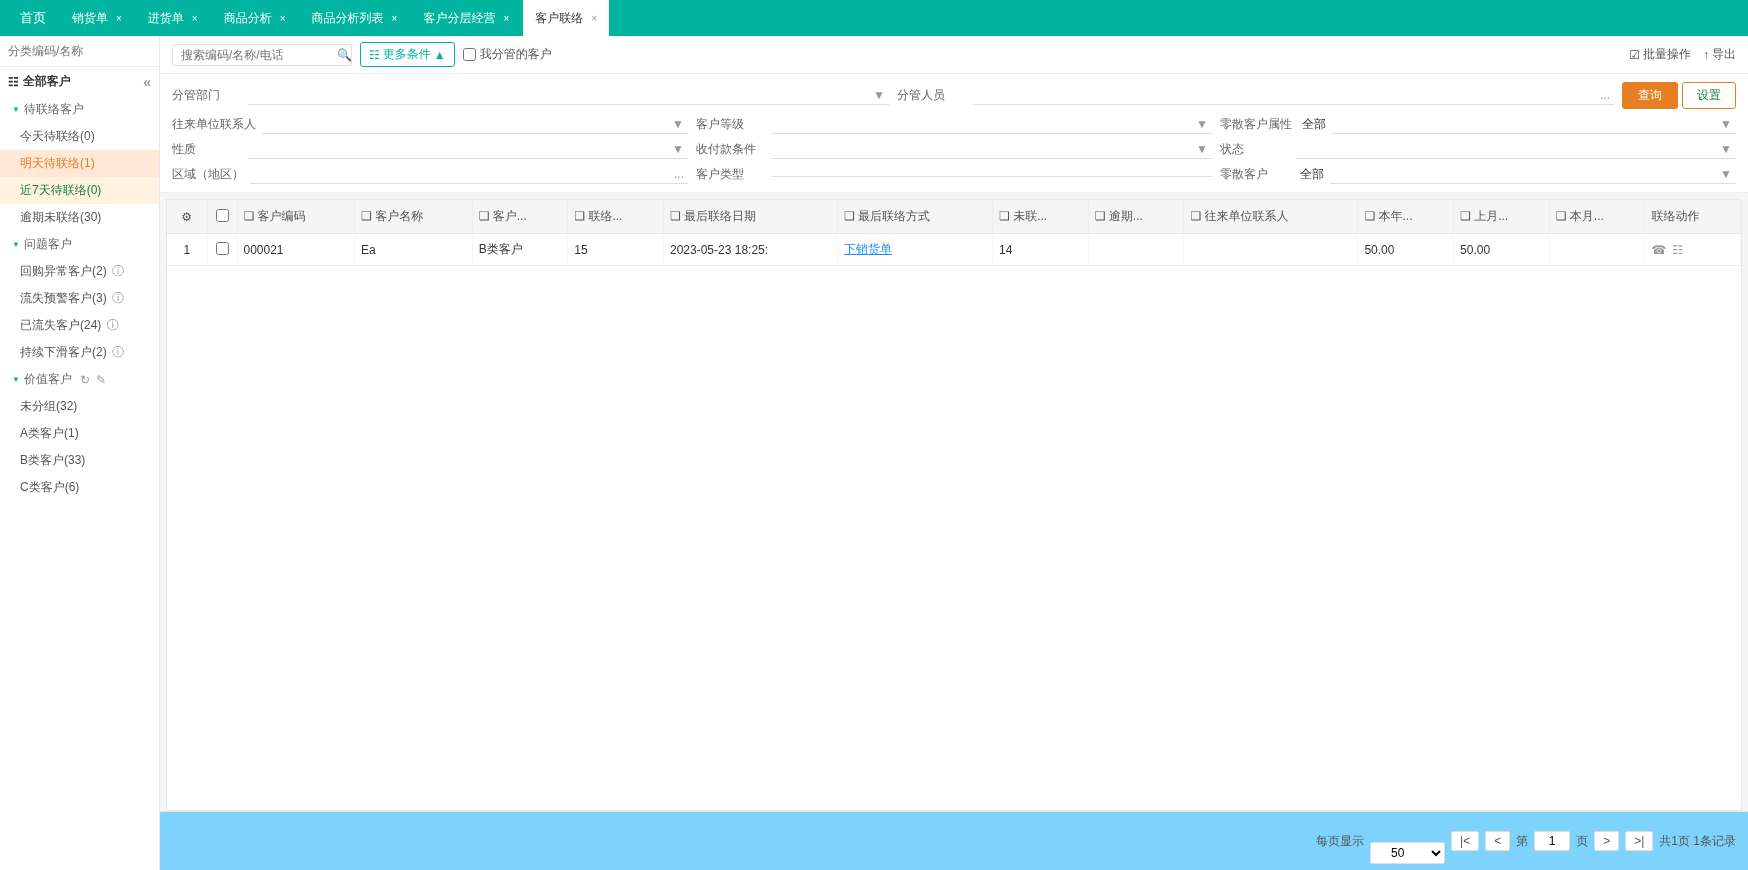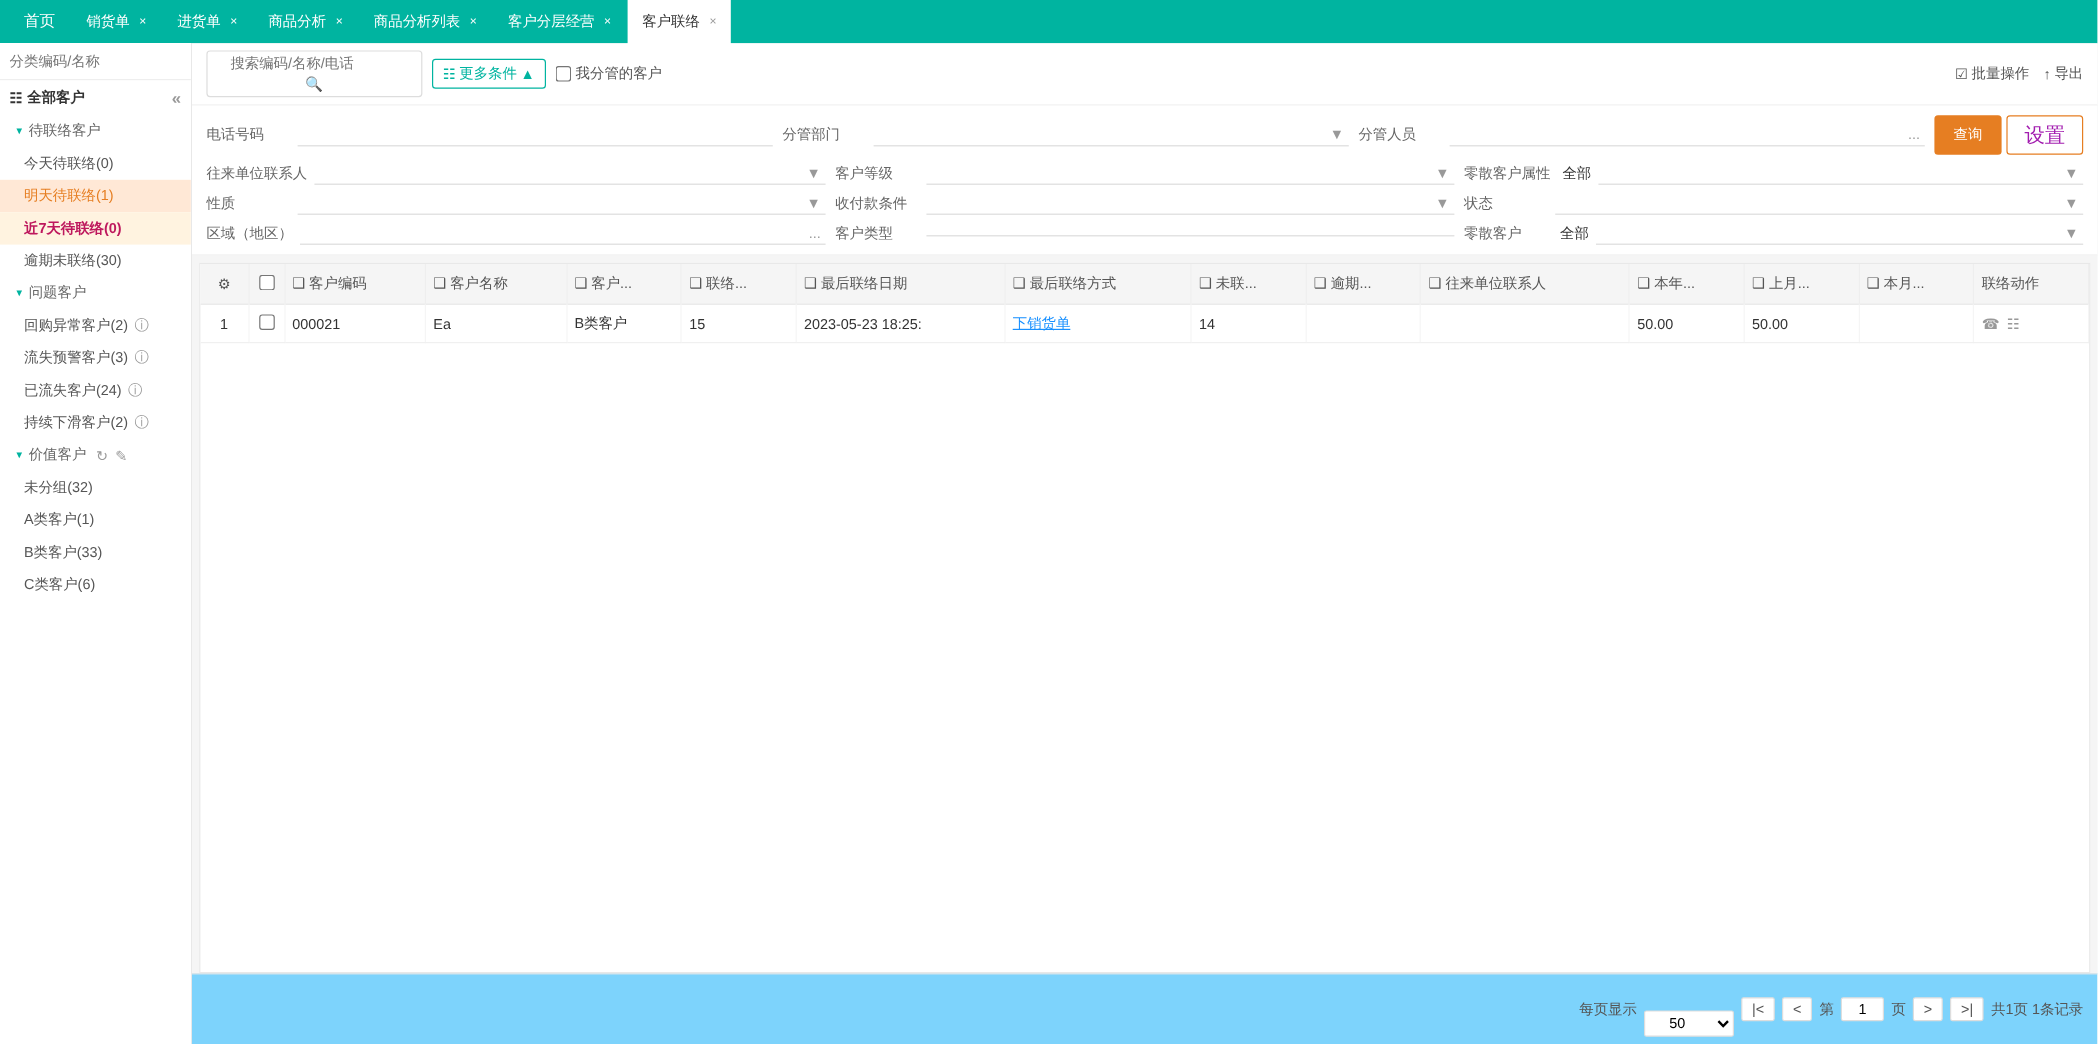--- a/index.html
+++ b/index.html
@@ -84,21 +84,21 @@
       gap: 4px;
     }
     .sidebar-group-label .tri { color: #00b4a0; font-size: 8px; }
     .sidebar-item {
       padding: 5px 8px 5px 20px;
       color: #555;
       cursor: pointer;
       font-size: 12px;
     }
     .sidebar-item.active { background: #ffe8d6; color: #e67e22; }
-    .sidebar-item.active-light { background: #fff3e0; color: #be185d; font-weight: bold; }
+    .sidebar-item.active-light { background: #fff3e0; color: #15803d; }
 
     
     .content-area {
       flex: 1;
       display: flex;
       flex-direction: column;
       overflow: hidden;
     }
 
     
@@ -109,23 +109,22 @@
       align-items: center;
       gap: 8px;
       border-bottom: 1px solid #eee;
     }
     .search-box {
       display: flex;
       align-items: center;
       border: 1px solid #ddd;
       border-radius: 3px;
       padding: 3px 8px;
-      gap: 3px;
+      gap: 16px;
       width: 180px;
-      flex-direction: column;
     }
     .search-box input { border: none; outline: none; font-size: 12px; color: #999; width: 140px; }
     .search-box .si { color: #999; }
     .filter-btn {
       display: flex;
       align-items: center;
       gap: 3px;
       color: #00b4a0;
       cursor: pointer;
       padding: 3px 8px;
@@ -209,26 +208,26 @@
       background: #e67e22;
       color: #fff;
       border: none;
       padding: 4px 16px;
       border-radius: 3px;
       cursor: pointer;
       font-size: 12px;
     }
     .btn-setting {
       background: #fff;
-      color: #a21caf;
+      color: #15803d;
       border: 1px solid #e67e22;
       padding: 4px 14px;
       border-radius: 3px;
       cursor: pointer;
-      font-size: 17px;
+      font-size: 12px;
     }
 
     
     .table-container {
       flex: 1;
       background: #fff;
       overflow: auto;
       margin: 6px 6px 0 6px;
       border: 1px solid #e8e8e8;
     }
@@ -417,24 +416,20 @@
         <div class="tb-btn">
           <span>↑</span>
           <span>导出</span>
         </div>
       </div>
     </div>
 
     <div class="filter-panel">
 
       <div class="filter-row">
-        <div class="filter-field">
-          <span class="filter-label">电话号码</span>
-          <input class="filter-input" type="text" style="">
-        </div>
         <div class="filter-field">
           <span class="filter-label">分管部门</span>
           <div class="filter-select">
             <span class="caret">▼</span>
           </div>
         </div>
         <div class="filter-field">
           <span class="filter-label">分管人员</span>
           <div class="filter-select">
             <span style="color:#999;">...</span>

